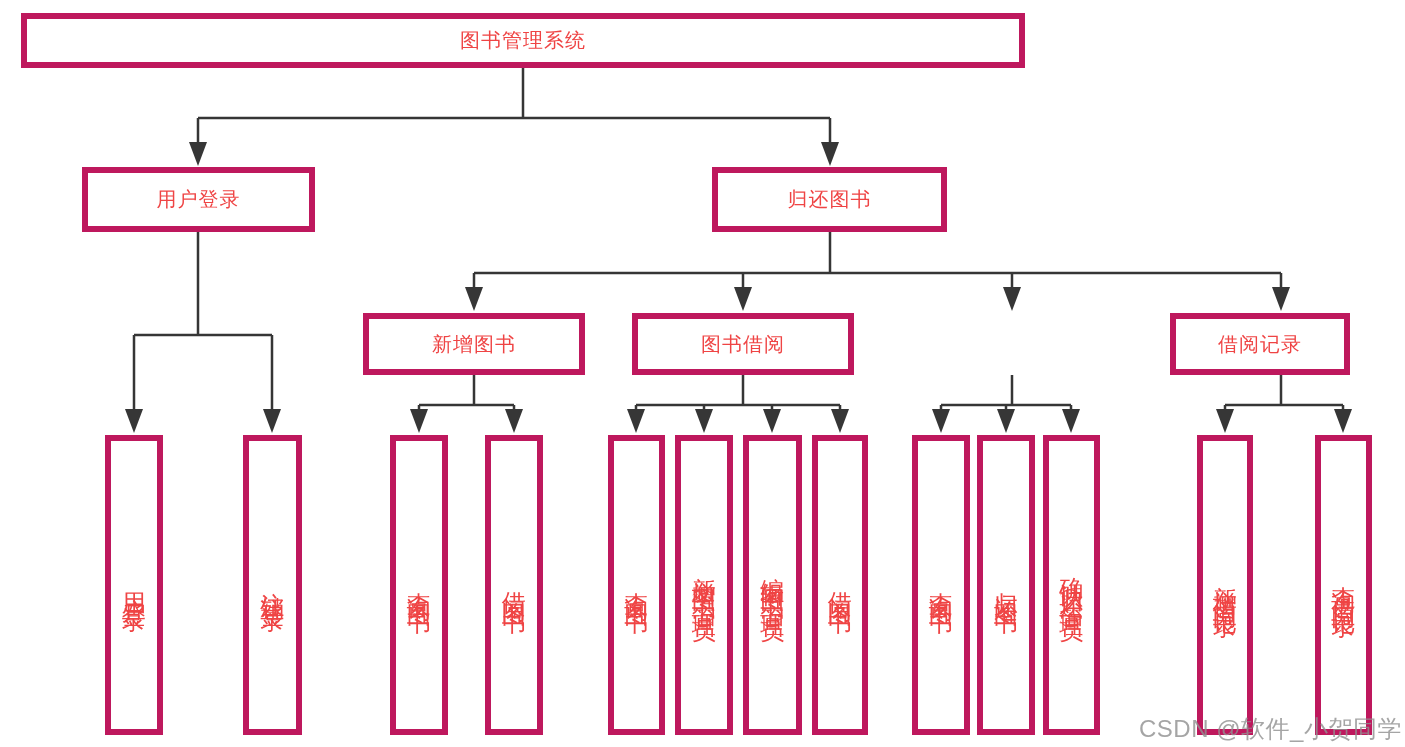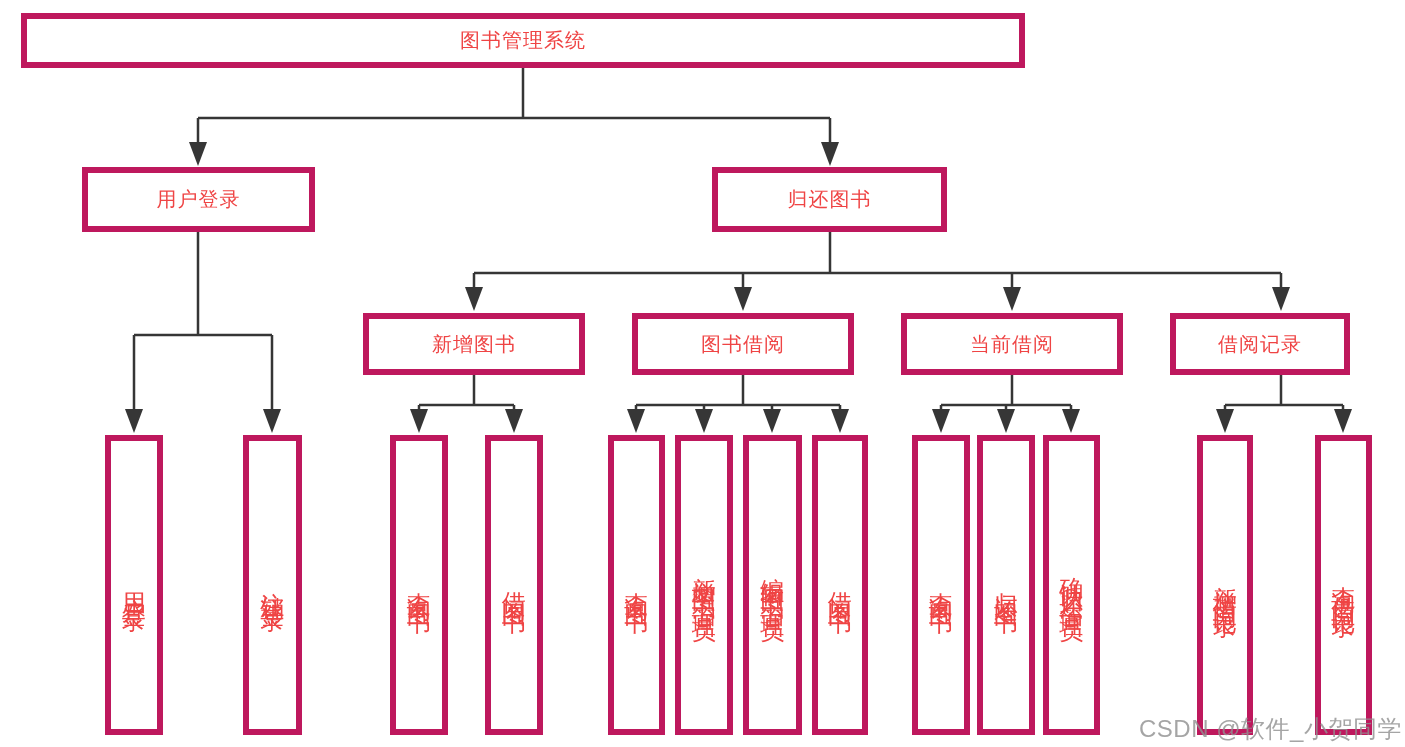--- a/index.html
+++ b/index.html
@@ -94,21 +94,20 @@
     </g>
   </svg>
 
   <div class="node hbox" style="left:21px; top:13px; width:1004px; height:55px;">图书管理系统</div>
 
   <div class="node hbox" style="left:82px; top:167px; width:233px; height:65px;">用户登录</div>
   <div class="node hbox" style="left:712px; top:167px; width:235px; height:65px;">归还图书</div>
 
   <div class="node hbox" style="left:363px; top:313px; width:222px; height:62px;">新增图书</div>
   <div class="node hbox" style="left:632px; top:313px; width:222px; height:62px;">图书借阅</div>
-  <div class="node hbox" style="left:901px; top:313px; width:222px; height:62px;">当前借阅</div>
   <div class="node hbox" style="left:1170px; top:313px; width:180px; height:62px;">借阅记录</div>
 
   <div class="node vbox" style="left:105px; top:435px; width:58px; height:300px;">用户登录</div>
   <div class="node vbox" style="left:243px; top:435px; width:59px; height:300px;">注销登录</div>
 
   <div class="node vbox" style="left:390px; top:435px; width:58px; height:300px;">查询图书</div>
   <div class="node vbox" style="left:485px; top:435px; width:58px; height:300px;">借阅图书</div>
 
   <div class="node vbox" style="left:608px; top:435px; width:57px; height:300px;">查询图书</div>
   <div class="node vbox" style="left:675px; top:435px; width:58px; height:300px;">新增图书（管理员）</div>

